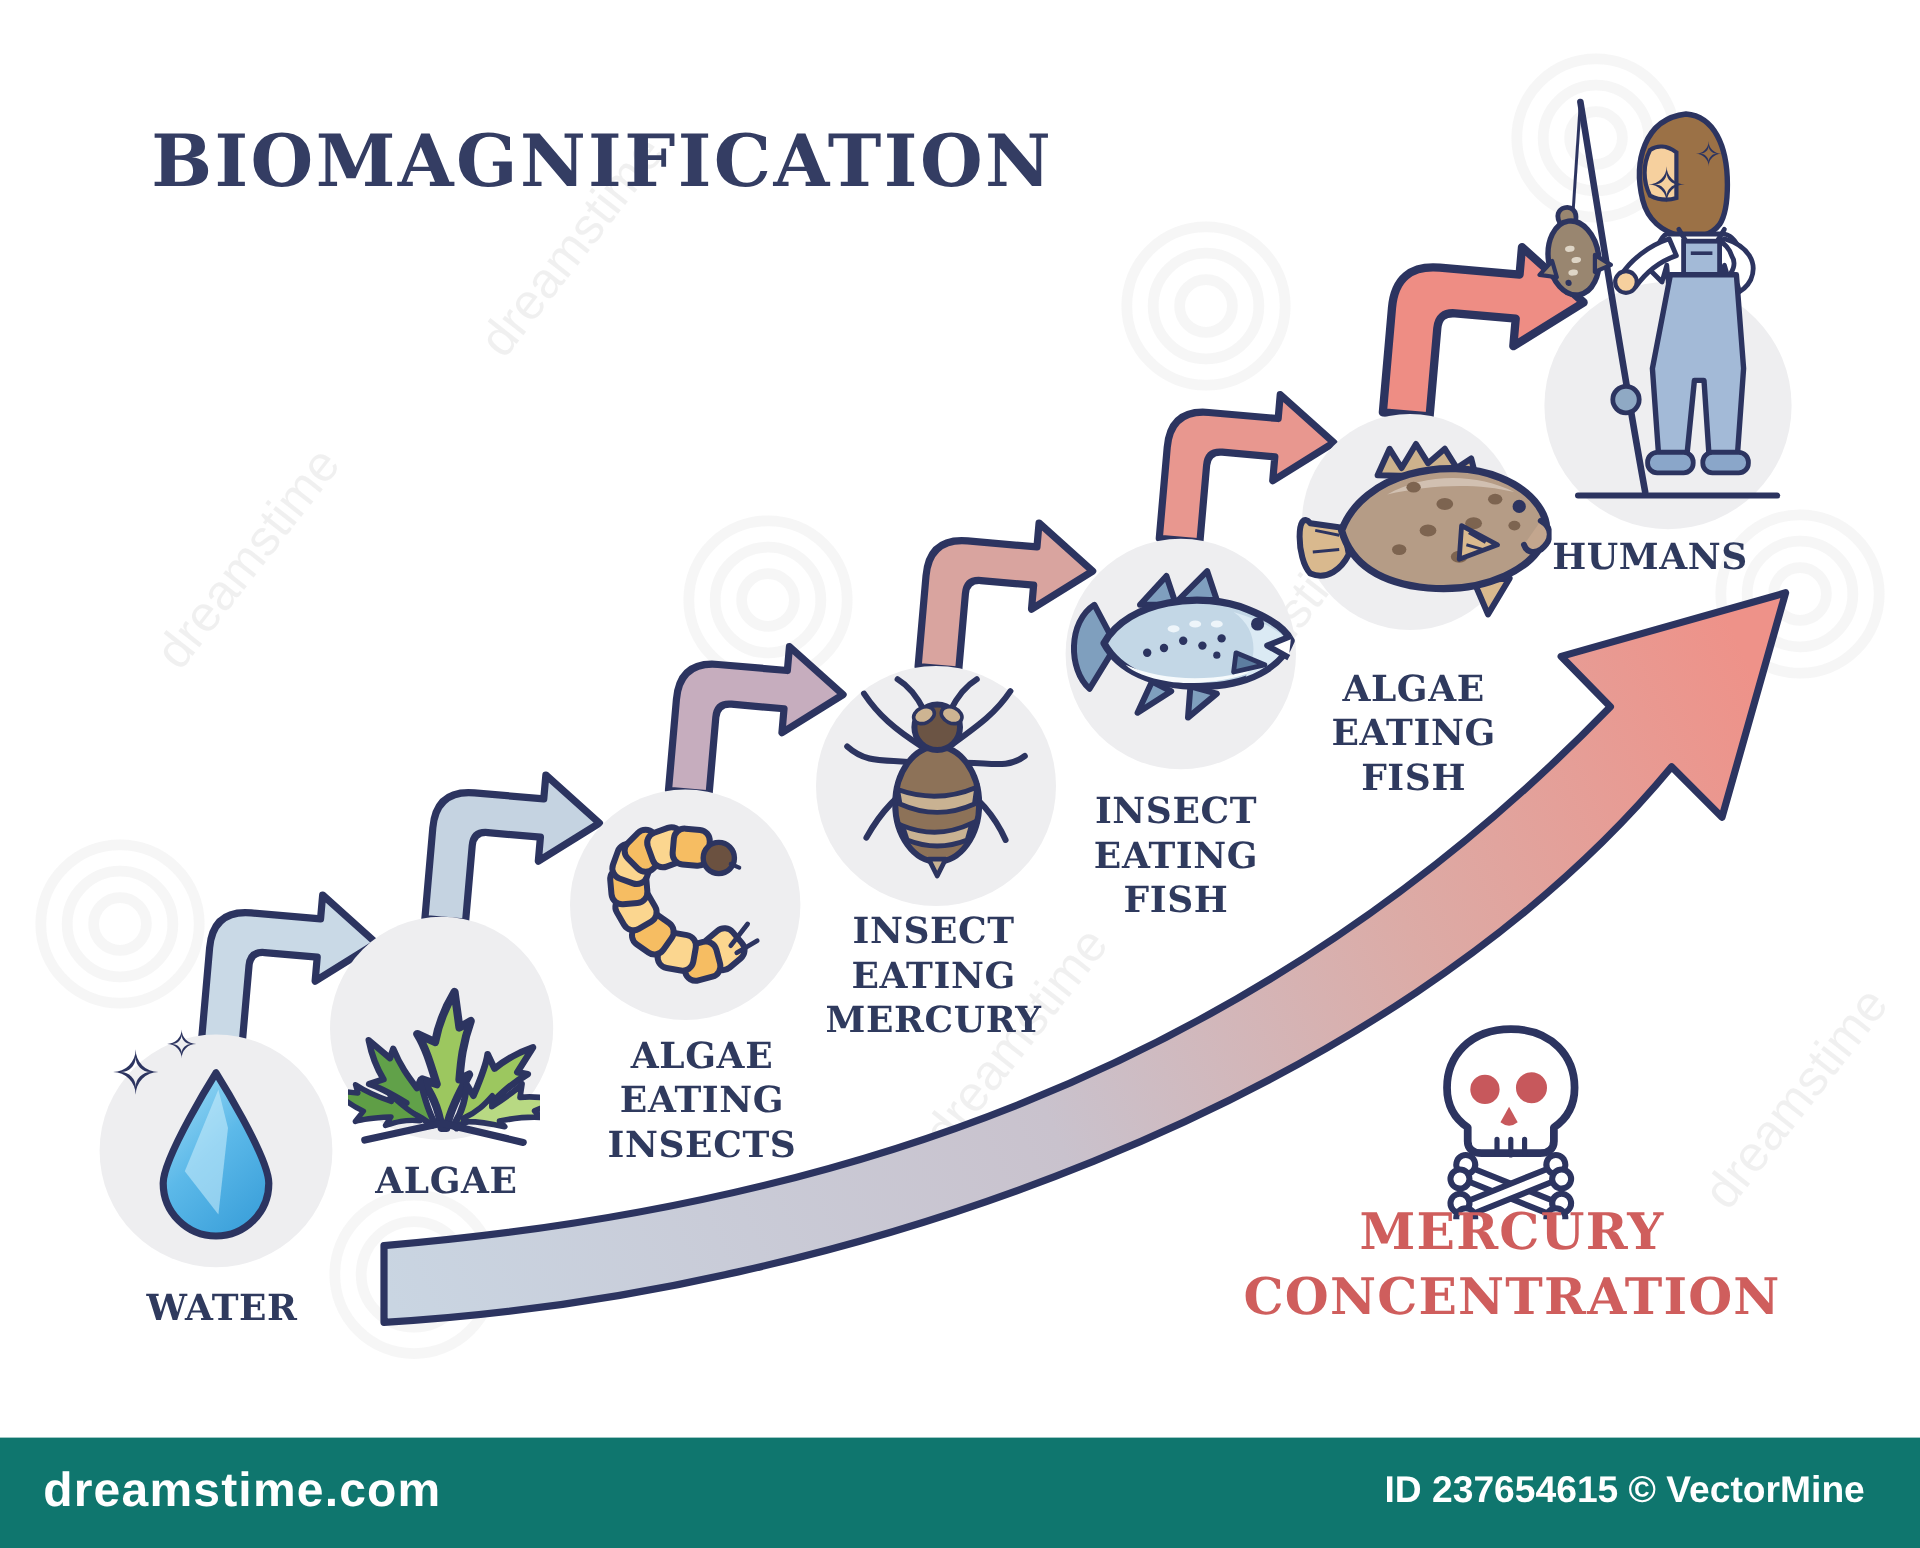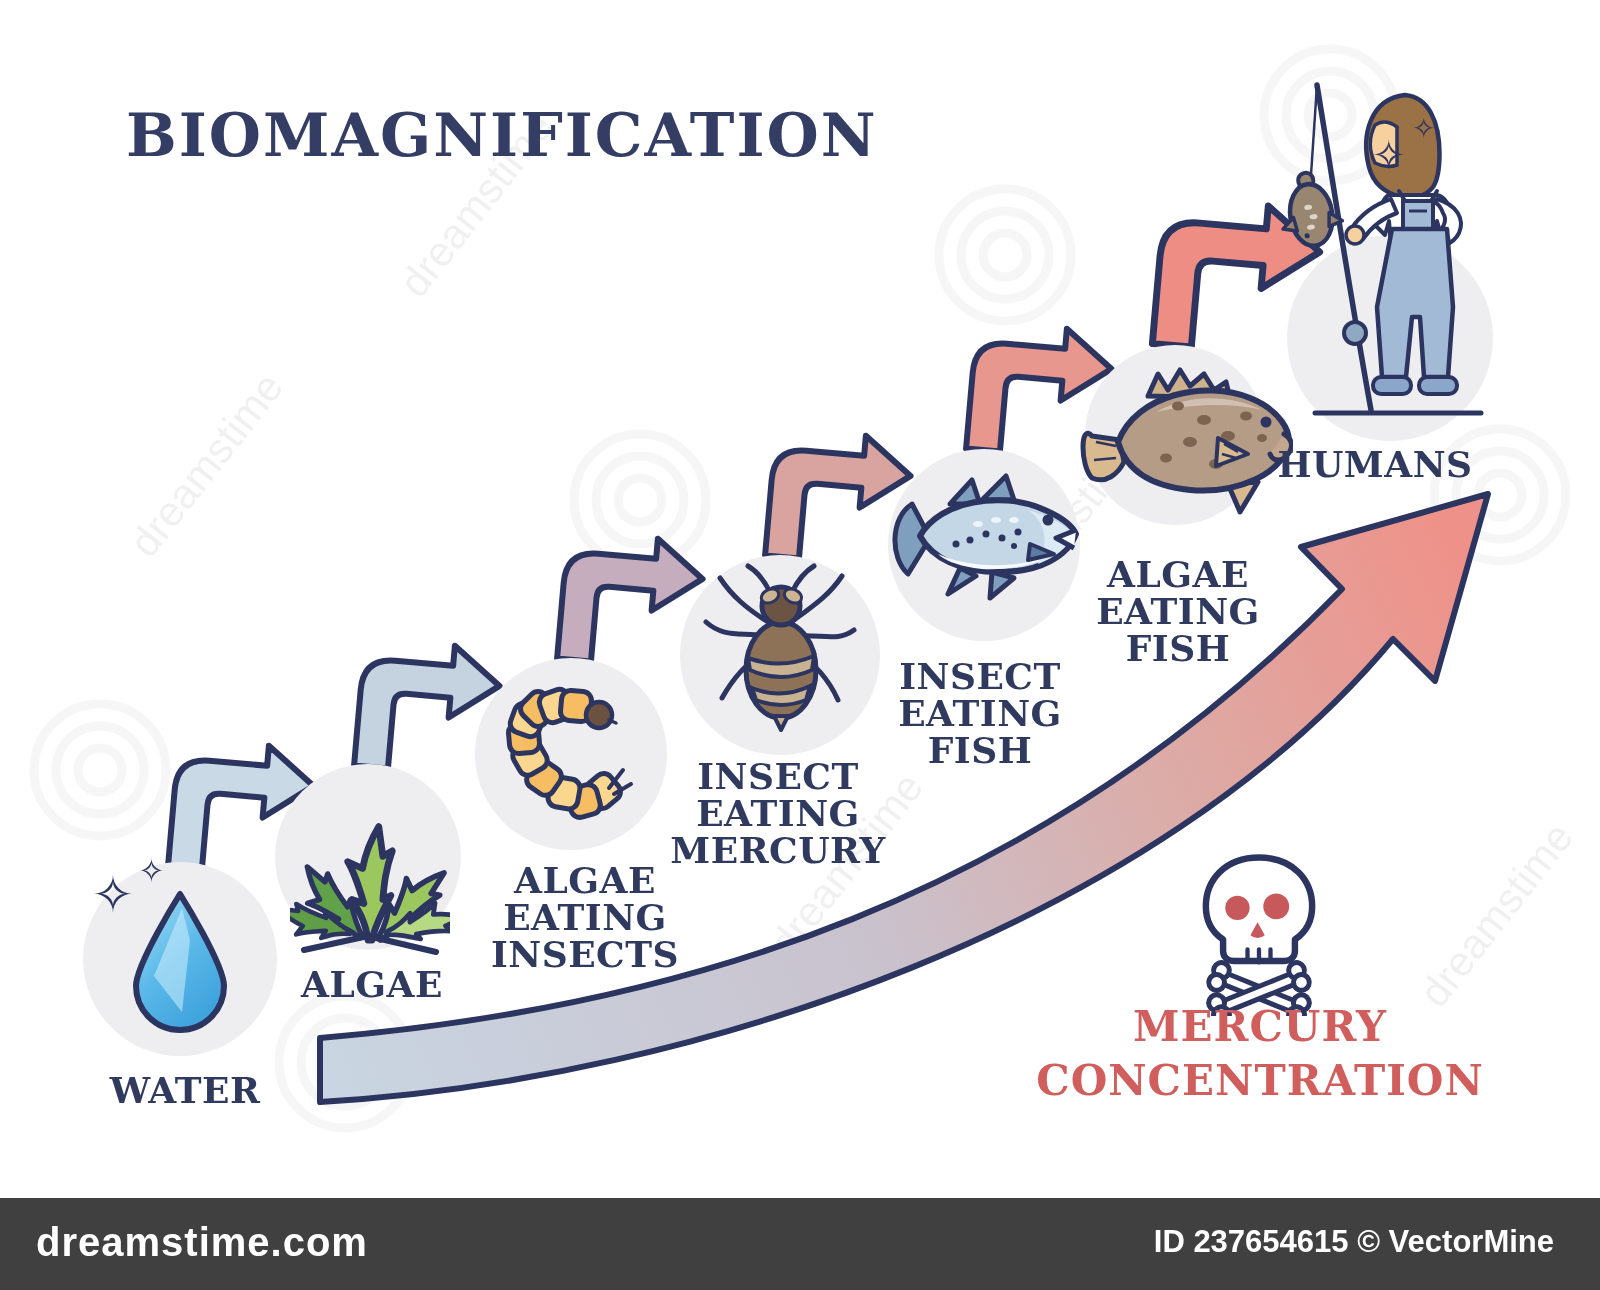--- a/index.html
+++ b/index.html
@@ -2,26 +2,26 @@
 <html><head>
 <meta charset="utf-8">
 <style>
   html,body{margin:0;padding:0;background:#ffffff;}
   #canvas{position:relative;width:1600px;height:1290px;background:#ffffff;overflow:hidden;
           font-family:"DejaVu Serif", serif;}
   .title{position:absolute;left:126px;top:100px;font-size:60px;font-weight:bold;
          color:#343d63;letter-spacing:2px;white-space:nowrap;}
   .stage-circle{position:absolute;border-radius:50%;background:#eeeef0;}
   .icon-svg{position:absolute;}
-  .lbl{position:absolute;text-align:center;font-size:36px;font-weight:bold;color:#2f3a5e;
+  .lbl{position:absolute;text-align:center;font-size:30px;font-weight:bold;color:#2f3a5e;
        line-height:37px;letter-spacing:0.5px;}
   .mercury-lbl{position:absolute;left:1020px;top:1000px;width:480px;text-align:center;
        font-size:42px;font-weight:bold;color:#cf5e5d;line-height:54px;letter-spacing:1px;}
   .spark{position:absolute;color:#2c3460;font-family:"DejaVu Sans",sans-serif;font-weight:bold;}
-  .footer{position:absolute;left:0;top:1198px;width:1600px;height:92px;background:#404040;}
+  .footer{position:absolute;left:0;top:1198px;width:1600px;height:92px;background:#0f766e;}
   .footer .brand{position:absolute;left:36px;top:22px;color:#ffffff;font-size:40px;font-weight:bold;
        font-family:"Liberation Sans",sans-serif;letter-spacing:1px;}
   .footer .imgid{position:absolute;right:46px;top:26px;color:#ffffff;font-size:31px;font-weight:bold;
        font-family:"Liberation Sans",sans-serif;margin-left:12px;}
   svg{display:block;}
   .wm-text{font-family:"Liberation Sans",sans-serif;font-size:42px;fill:#777777;opacity:0.10;}
 </style>
 </head>
 <body>
 

